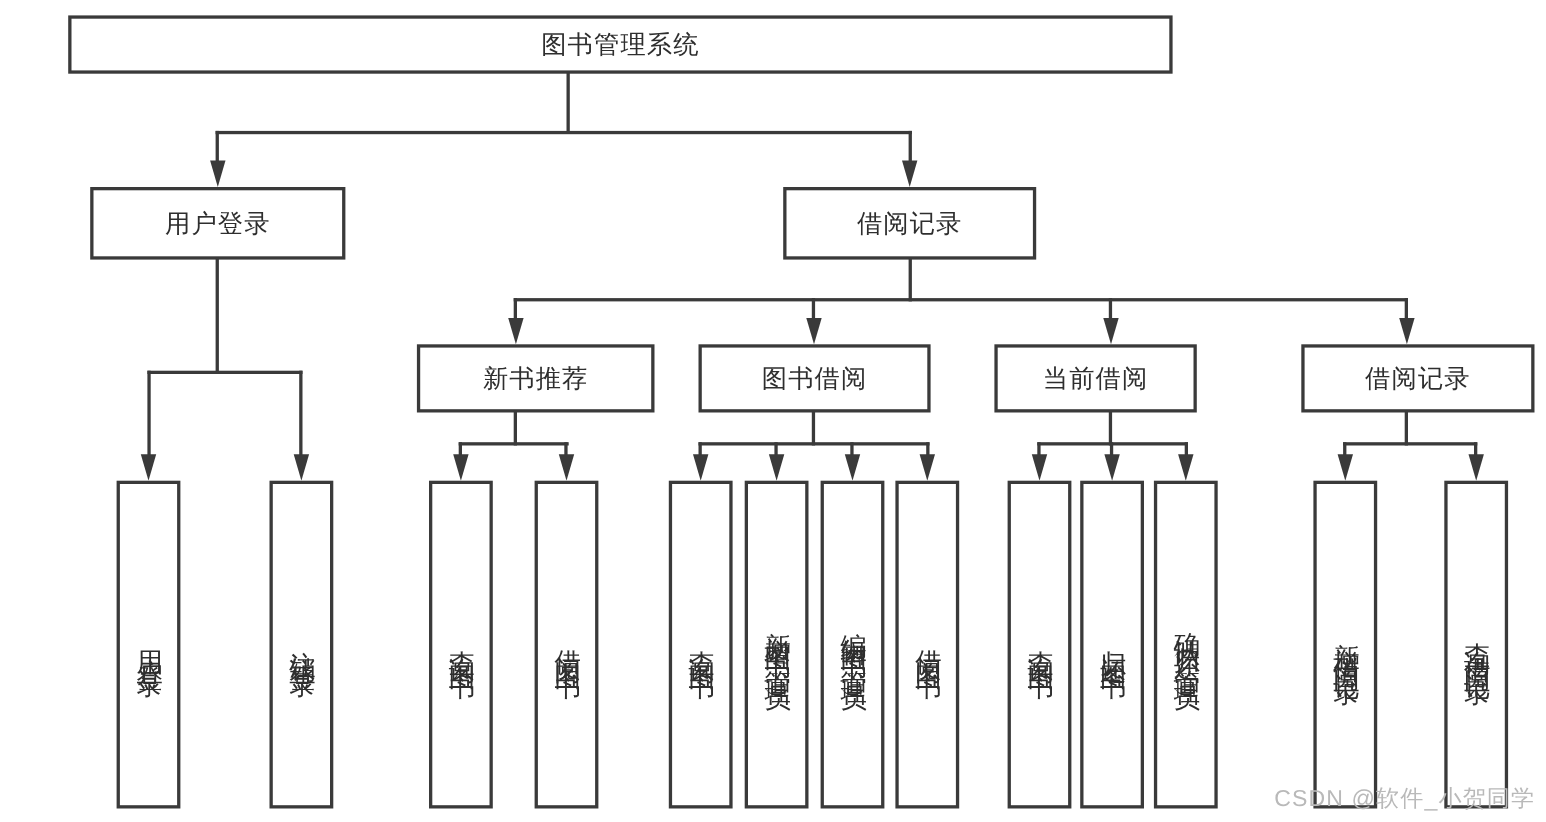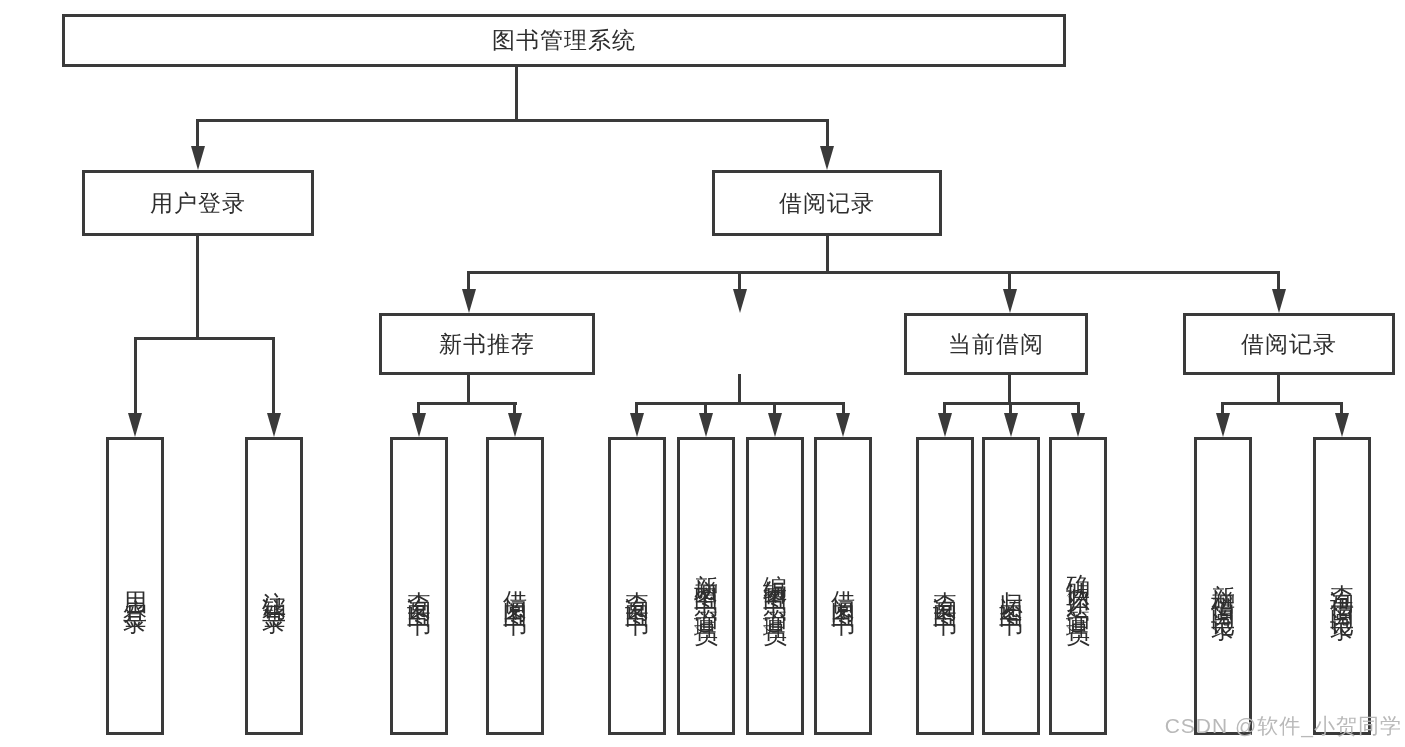--- a/index.html
+++ b/index.html
@@ -40,21 +40,21 @@
   .ar{
     position:absolute;width:0;height:0;
     border-left:7px solid transparent;
     border-right:7px solid transparent;
     border-top:24px solid var(--line);
   }
   .watermark{
     position:absolute;
     left:1152px;top:712px;
     width:250px;
-    text-align:right;
+    text-align:center;
     font-size:21px;
     color:var(--wm);
     letter-spacing:1px;
     z-index:5;
   }
 </style>
 </head>
 <body>
 
 <div id="canvas">
@@ -83,20 +83,21 @@
   <div class="vl" style="left:467px;top:271px;height:19px;"></div>
   <div class="ar" style="left:462px;top:289px;"></div>
   <div class="vl" style="left:738px;top:271px;height:19px;"></div>
   <div class="ar" style="left:733px;top:289px;"></div>
   <div class="vl" style="left:1008px;top:271px;height:19px;"></div>
   <div class="ar" style="left:1003px;top:289px;"></div>
   <div class="vl" style="left:1277px;top:271px;height:19px;"></div>
   <div class="ar" style="left:1272px;top:289px;"></div>
 
   <div class="box" style="left:361px;top:313px;width:216px;height:62px;margin-left:18px;">新书推荐</div>
+  <div class="box" style="left:635px;top:313px;width:211px;height:62px;">图书借阅</div>
   <div class="box" style="left:904px;top:313px;width:184px;height:62px;">当前借阅</div>
   <div class="box" style="left:1183px;top:313px;width:212px;height:62px;">借阅记录</div>
 
   <div class="vl" style="left:467px;top:374px;height:31px;"></div>
   <div class="hl" style="left:417px;top:402px;width:100px;"></div>
   <div class="vl" style="left:417px;top:402px;height:12px;"></div>
   <div class="ar" style="left:412px;top:413px;"></div>
   <div class="vl" style="left:513px;top:402px;height:12px;"></div>
   <div class="ar" style="left:508px;top:413px;"></div>
 

